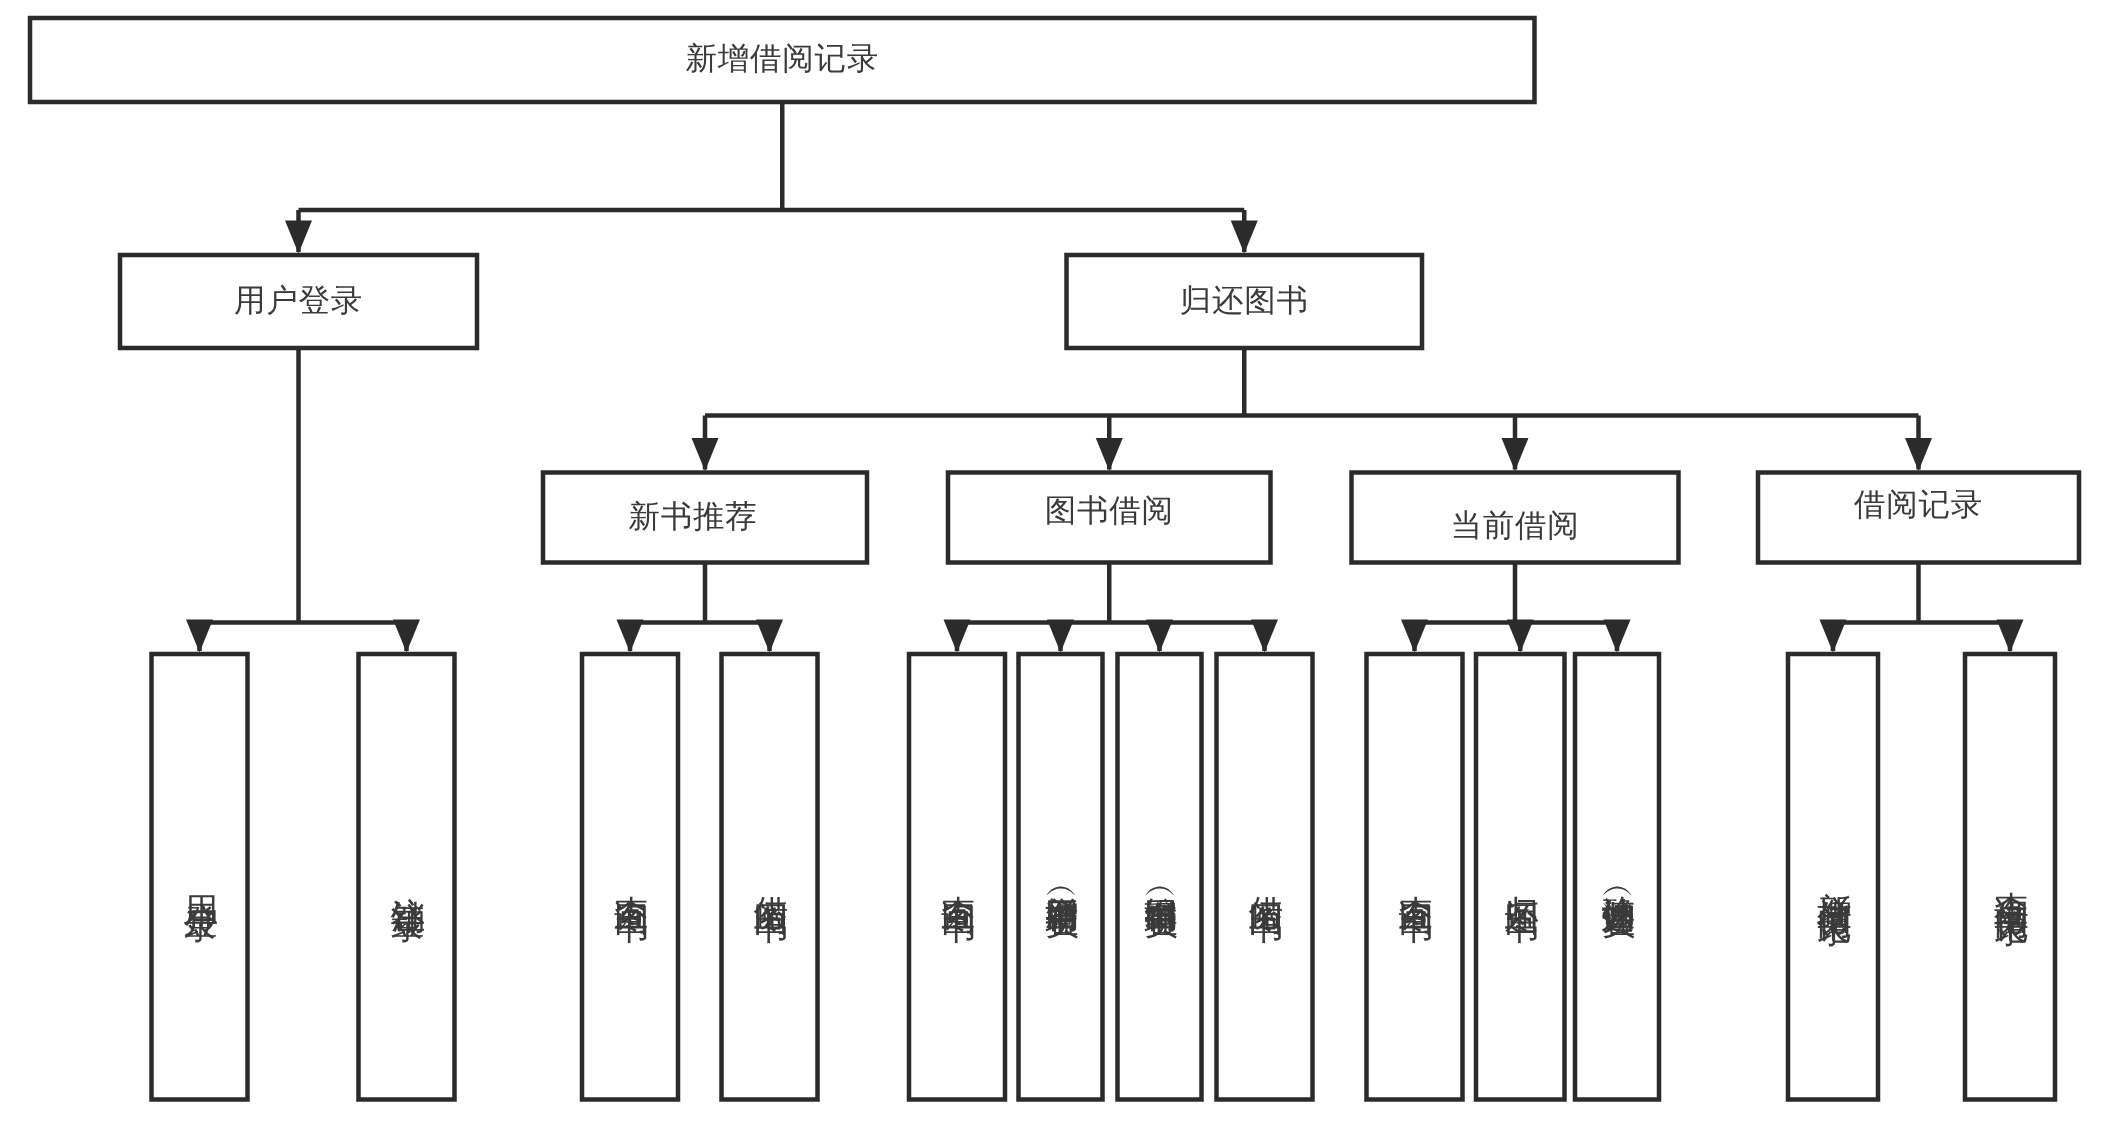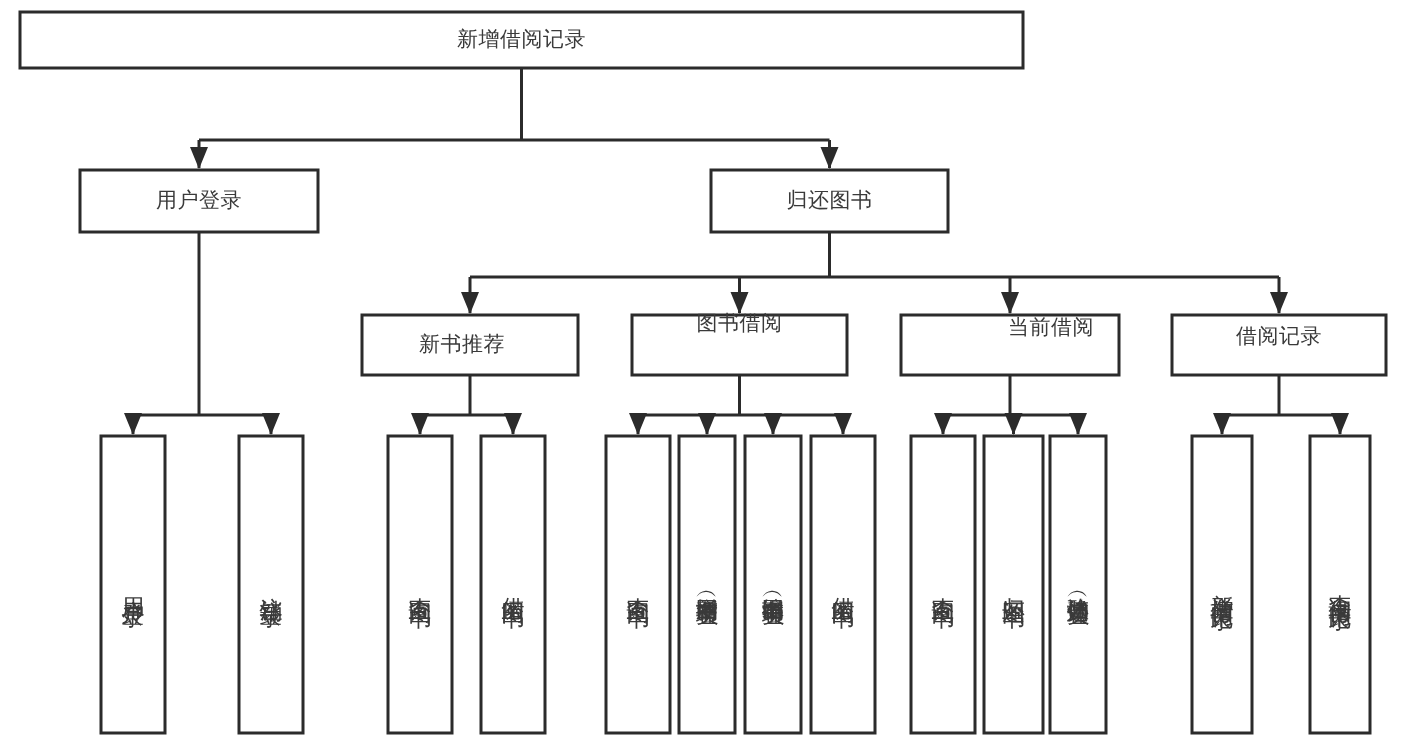--- a/index.html
+++ b/index.html
@@ -158,22 +158,22 @@
         <rect x="1192" y="436" width="60" height="297" class="node-box"></rect>
         <rect x="1310" y="436" width="60" height="297" class="node-box"></rect>
       </g>
   </svg>
 
   <div id="labels">
       <div class="node-label horizontal" style="left: 20px; top: 12px; width: 1003px; height: 56px;">新增借阅记录</div>
       <div class="node-label horizontal" style="left: 80px; top: 170px; width: 238px; height: 62px;">用户登录</div>
       <div class="node-label horizontal" style="left: 711px; top: 170px; width: 237px; height: 62px;">归还图书</div>
       <div class="node-label horizontal" style="left: 362px; top: 315px; width: 200px; height: 60px;">新书推荐</div>
-      <div class="node-label horizontal" style="left: 632px; top: 298px; width: 215px; height: 52px;">图书借阅</div>
-      <div class="node-label horizontal" style="left: 901px; top: 298px; width: 218px; height: 60px; margin-left: 41px;">当前借阅</div>
+      <div class="node-label horizontal" style="left: 632px; top: 315px; width: 215px; height: 52px;">图书借阅</div>
+      <div class="node-label horizontal" style="left: 901px; top: 321px; width: 218px; height: 60px;">当前借阅</div>
       <div class="node-label horizontal" style="left: 1172px; top: 315px; width: 214px; height: 44px;">借阅记录</div>
       <div class="node-label vertical" style="left: 101px; top: 436px; width: 64px; height: 297px;">用户登录</div>
       <div class="node-label vertical" style="left: 239px; top: 436px; width: 64px; height: 297px;">注销登录</div>
       <div class="node-label vertical" style="left: 388px; top: 436px; width: 64px; height: 297px;">查询图书</div>
       <div class="node-label vertical" style="left: 481px; top: 436px; width: 64px; height: 297px;">借阅图书</div>
       <div class="node-label vertical" style="left: 606px; top: 436px; width: 64px; height: 297px;">查询图书</div>
       <div class="node-label vertical tight" style="left: 679px; top: 436px; width: 56px; height: 297px;">新增图书（管理员）</div>
       <div class="node-label vertical tight" style="left: 745px; top: 436px; width: 56px; height: 297px;">编辑图书（管理员）</div>
       <div class="node-label vertical" style="left: 811px; top: 436px; width: 64px; height: 297px;">借阅图书</div>
       <div class="node-label vertical" style="left: 911px; top: 436px; width: 64px; height: 297px;">查询图书</div>

